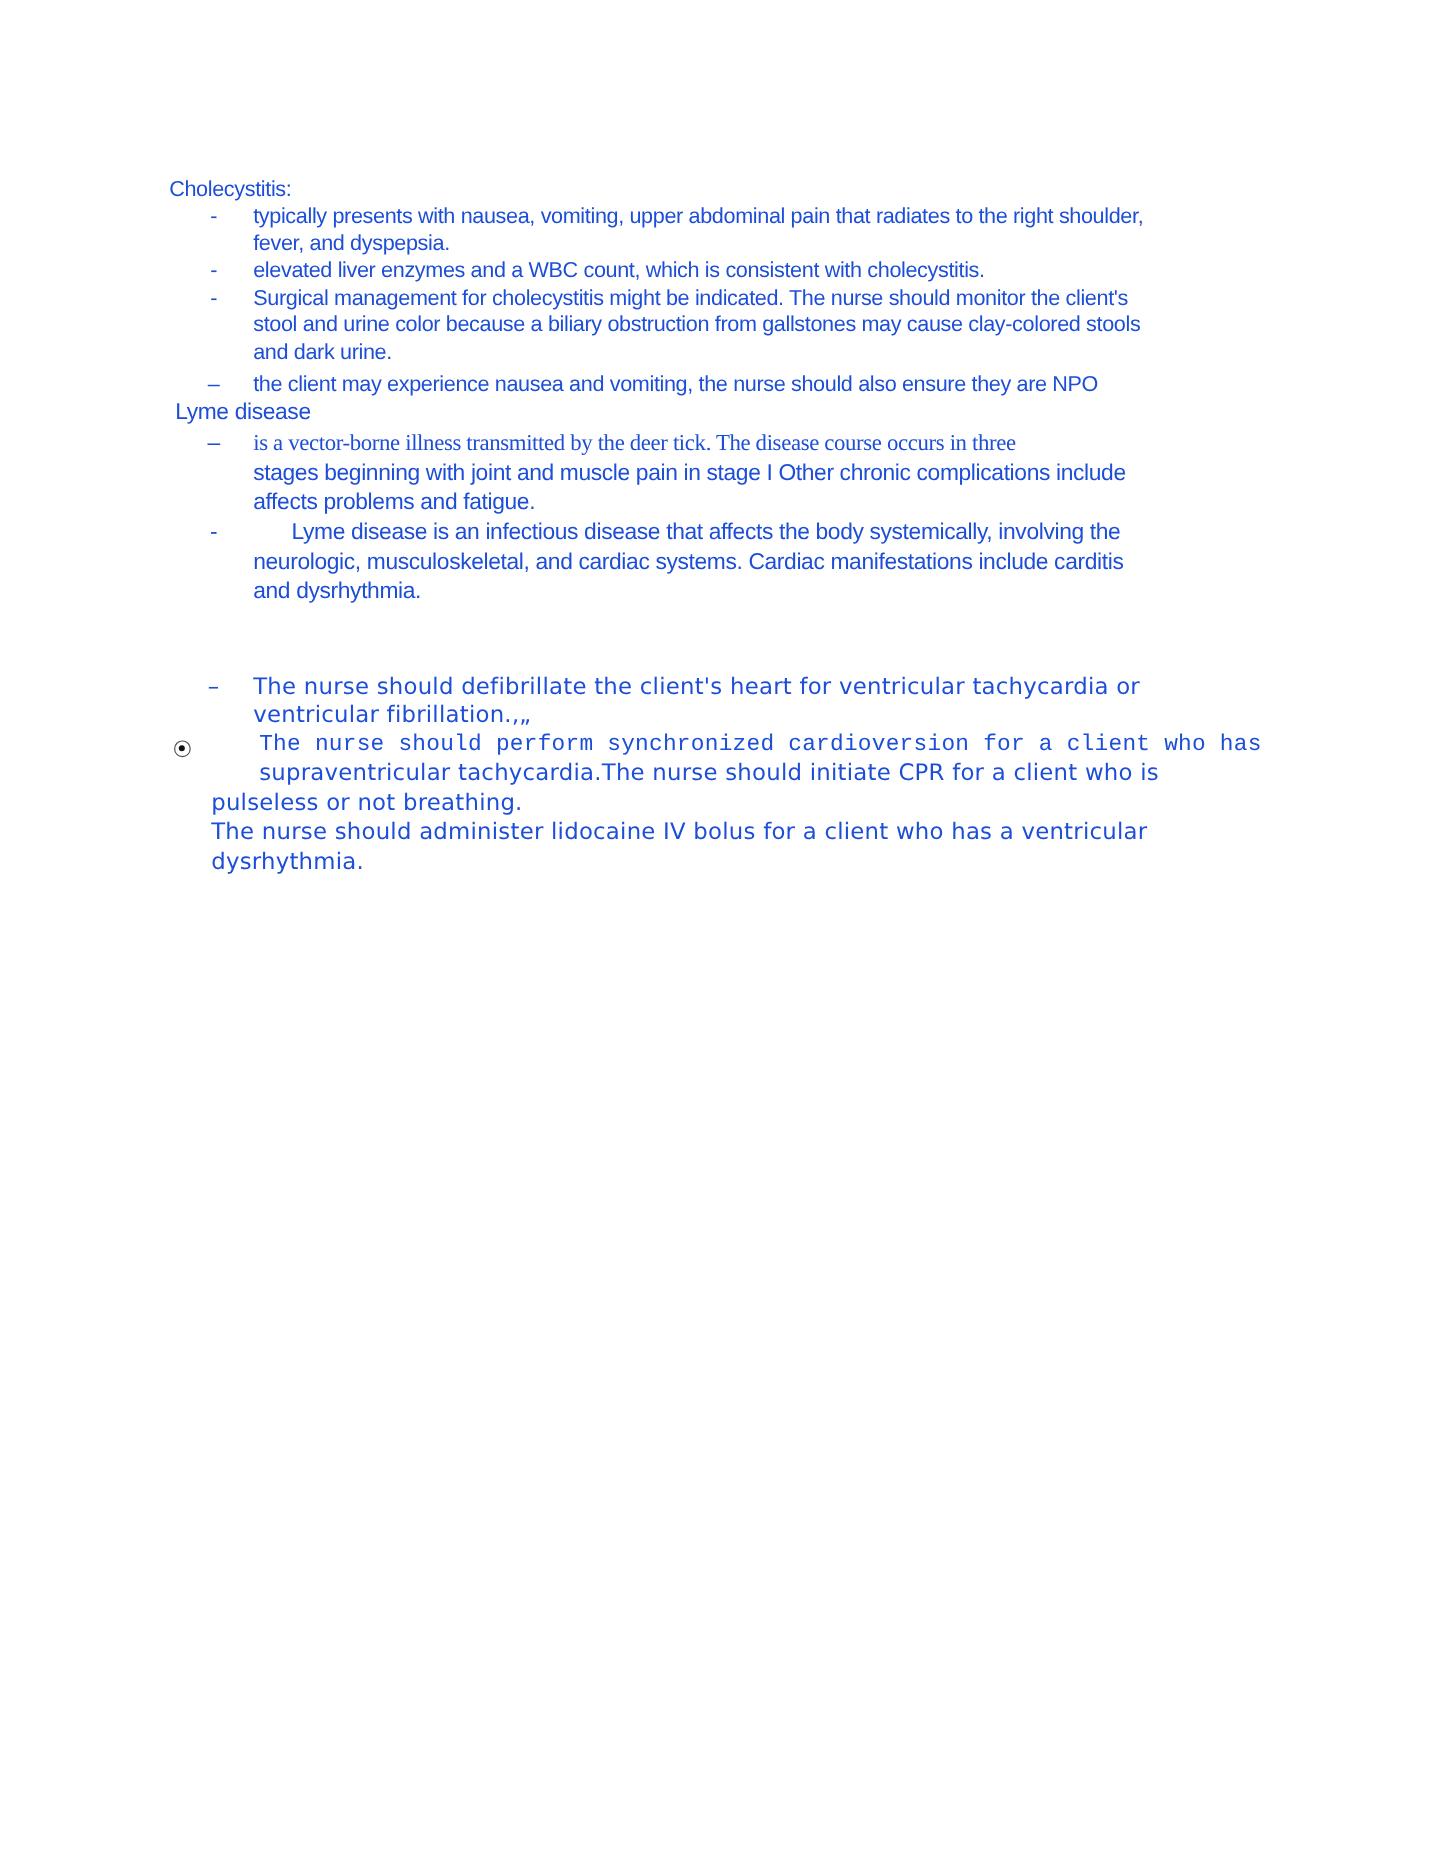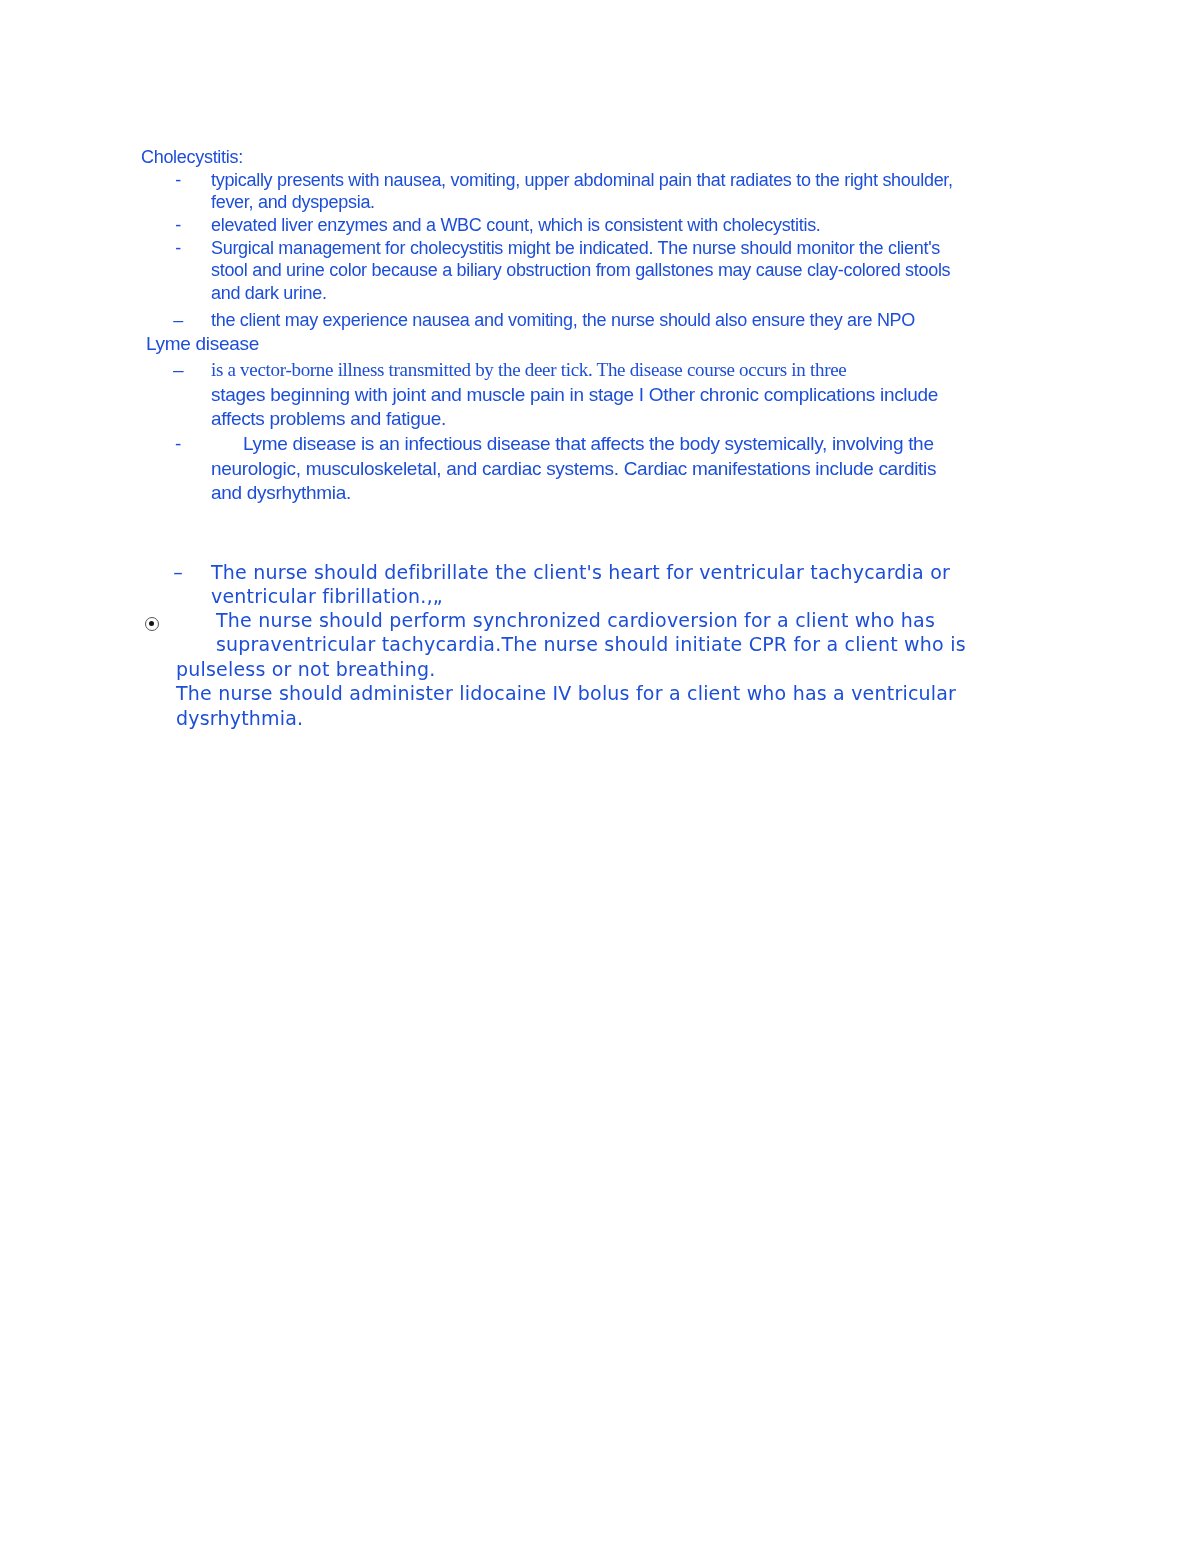--- a/index.html
+++ b/index.html
@@ -70,21 +70,21 @@
 
   <div class="dv">
     <div>
       <span class="dash" style="left:173px; top:557px;">–</span>
       <div class="abs" style="left:211px; top:557px;">The nurse should defibrillate the client's heart for ventricular tachycardia or</div>
       <div class="abs" style="left:211px; top:581px;">ventricular fibrillation.‚„</div>
     </div>
 
     <div>
       <span class="radio" style="left:145px; top:613px;"></span>
-      <div class="abs" style="left:216px; top:605px;">The nurse should perform synchronized cardioversion for a client who has</div>
+      <div class="abs" style="left:216px; top:605px;font-family:Liberation Mono, monospace;">The nurse should perform synchronized cardioversion for a client who has</div>
       <div class="abs" style="left:216px; top:629px;">supraventricular tachycardia.The nurse should initiate CPR for a client who is</div>
       <div class="abs" style="left:176px; top:654px;">pulseless or not breathing.</div>
     </div>
 
     <div>
       <div class="abs" style="left:176px; top:678px;">The nurse should administer lidocaine IV bolus for a client who has a ventricular</div>
       <div class="abs" style="left:176px; top:703px;">dysrhythmia.</div>
     </div>
   </div>
 

